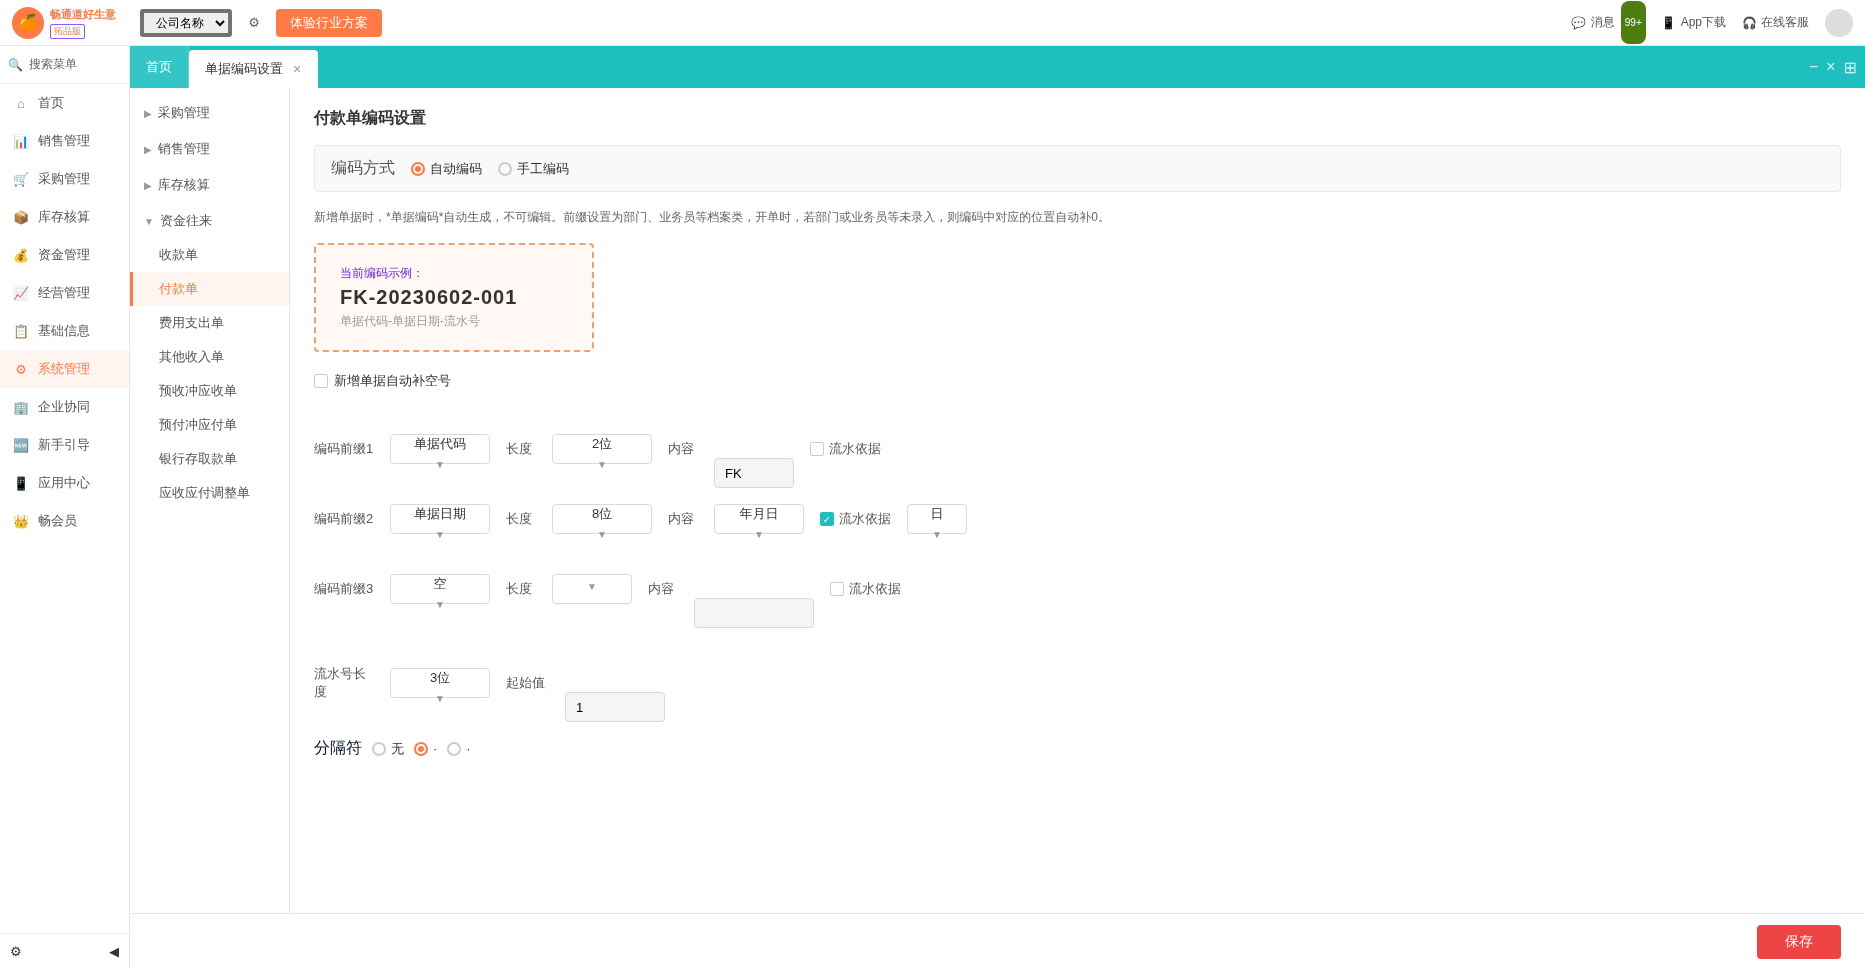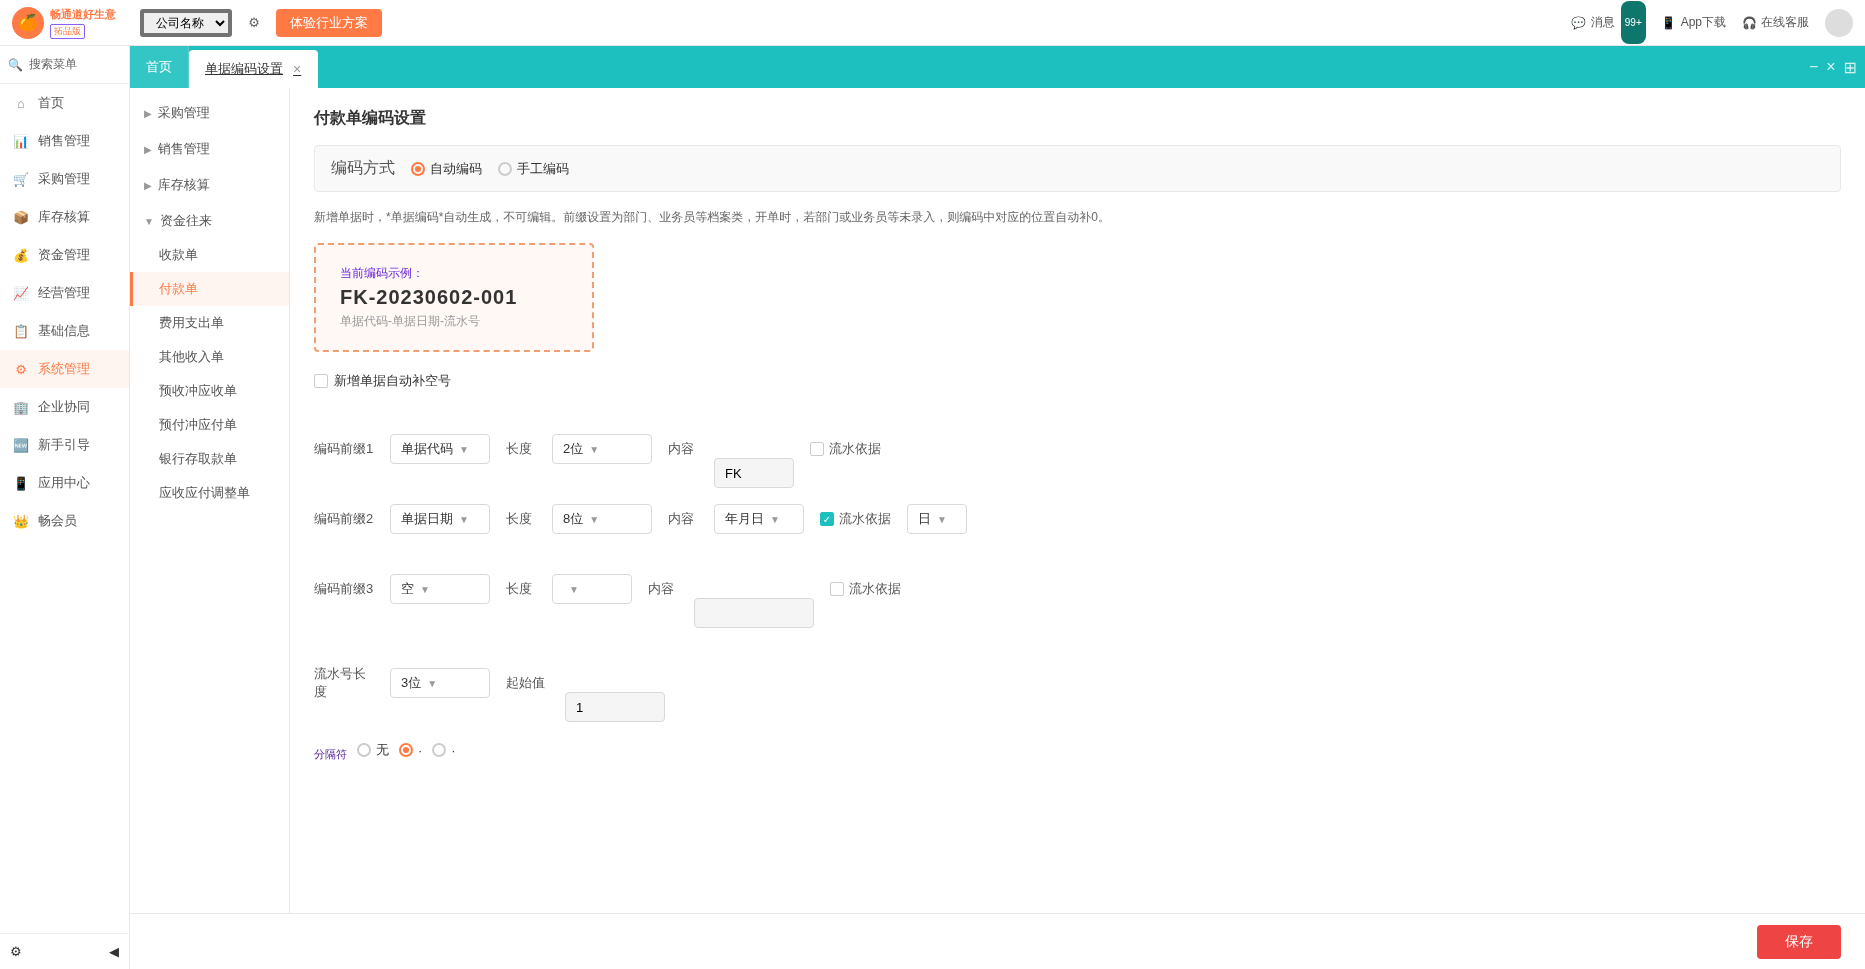--- a/index.html
+++ b/index.html
@@ -19,21 +19,21 @@
     }
     .top-header-left { display: flex; align-items: center; gap: 8px; }
     .logo-area { display: flex; align-items: center; gap: 6px; width: 120px; }
     .logo-icon { width: 32px; height: 32px; background: #ff7a45; border-radius: 50%; display: flex; align-items: center; justify-content: center; color: white; font-size: 16px; }
     .header-controls { display: flex; align-items: center; gap: 8px; }
     .header-select { height: 28px; border: 4px solid #737373; border-radius: 3px; padding: 0 8px; font-size: 12px; }
     .header-gear { width: 28px; height: 28px; display: flex; align-items: center; justify-content: center; cursor: pointer; color: #666; }
     .btn-trial { background: #ff7a45; color: white; border: none; border-radius: 4px; padding: 5px 14px; cursor: pointer; font-size: 13px; }
     .top-header-right { display: flex; align-items: center; gap: 16px; }
     .header-action { display: flex; align-items: center; gap: 4px; font-size: 12px; color: #555; cursor: pointer; }
-    .badge { background: #0f766e; color: white; border-radius: 8px; padding: 16px 4px; font-size: 10px; margin-left: 2px; }
+    .badge { background: #4d7c0f; color: white; border-radius: 8px; padding: 16px 4px; font-size: 10px; margin-left: 2px; }
     .user-avatar { width: 28px; height: 28px; background: #ddd; border-radius: 50%; }
 
     
     .main-layout { display: flex; flex: 1; overflow: hidden; }
 
     
     .sidebar {
       width: 130px;
       background: #fff;
       border-right: 1px solid #e8e8e8;
@@ -90,21 +90,21 @@
       padding: 0 16px;
       display: flex;
       align-items: center;
       gap: 6px;
       cursor: pointer;
       font-size: 13px;
       color: rgba(255,255,255,0.85);
       border-right: 1px solid rgba(255,255,255,0.2);
     }
     .tab-item.home { background: rgba(255,255,255,0.1); color: white; }
-    .tab-item.active { background: #fff; color: #333; border-radius: 4px 4px 0 0; margin-top: 4px; text-decoration: underline; }
+    .tab-item.active { background: #fff; color: #333; border-radius: 4px 4px 0 0; margin-top: 4px; }
     .tab-item .tab-close { color: #999; font-size: 14px; margin-left: 4px; cursor: pointer; }
     .tab-bar-actions { margin-left: auto; display: flex; align-items: center; padding-right: 8px; gap: 8px; }
     .tab-bar-btn { background: none; border: none; color: rgba(255,255,255,0.8); cursor: pointer; font-size: 16px; }
 
     
     .sub-content { flex: 1; display: flex; overflow: hidden; background: #f5f5f5; }
 
     
     .left-nav {
       width: 160px;
@@ -202,39 +202,40 @@
       border: 1px solid #d9d9d9;
       border-radius: 4px;
       padding: 0 10px;
       font-size: 13px;
       background: #fff;
       display: flex;
       align-items: center;
       gap: 6px;
       cursor: pointer;
       min-width: 100px;
+      flex-direction: column;
     }
     .form-select .arrow { color: #999; font-size: 10px; }
     .form-input {
       height: 30px;
       border: 1px solid #d9d9d9;
       border-radius: 4px;
       padding: 0 10px;
       font-size: 13px;
       background: #f5f5f5;
       min-width: 80px;
       margin-top: 48px;
     }
     .length-label { font-size: 13px; color: #555; margin-right: 4px; }
     .content-label { font-size: 13px; color: #555; margin-right: 4px; }
     .serial-checkbox { display: flex; align-items: center; gap: 5px; font-size: 13px; color: #555; cursor: pointer; }
 
     
     .sep-row { display: flex; align-items: center; gap: 10px; margin-bottom: 20px; }
-    .sep-label { font-size: 11px; color: #4c1d95; margin-top: 9px; }
+    .sep-label { font-size: 16px; color: #0f172a; }
     .sep-option { display: flex; align-items: center; gap: 5px; cursor: pointer; font-size: 13px; }
 
     
     .bottom-bar {
       height: 56px;
       background: #fff;
       border-top: 1px solid #e8e8e8;
       display: flex;
       align-items: center;
       justify-content: flex-end;

